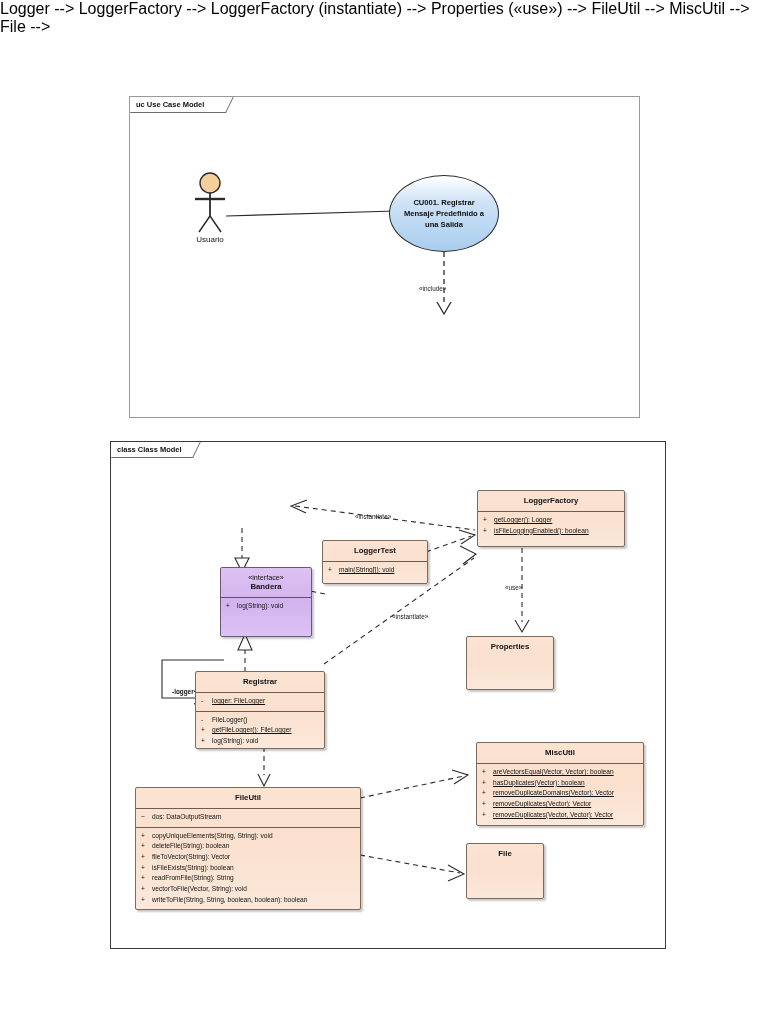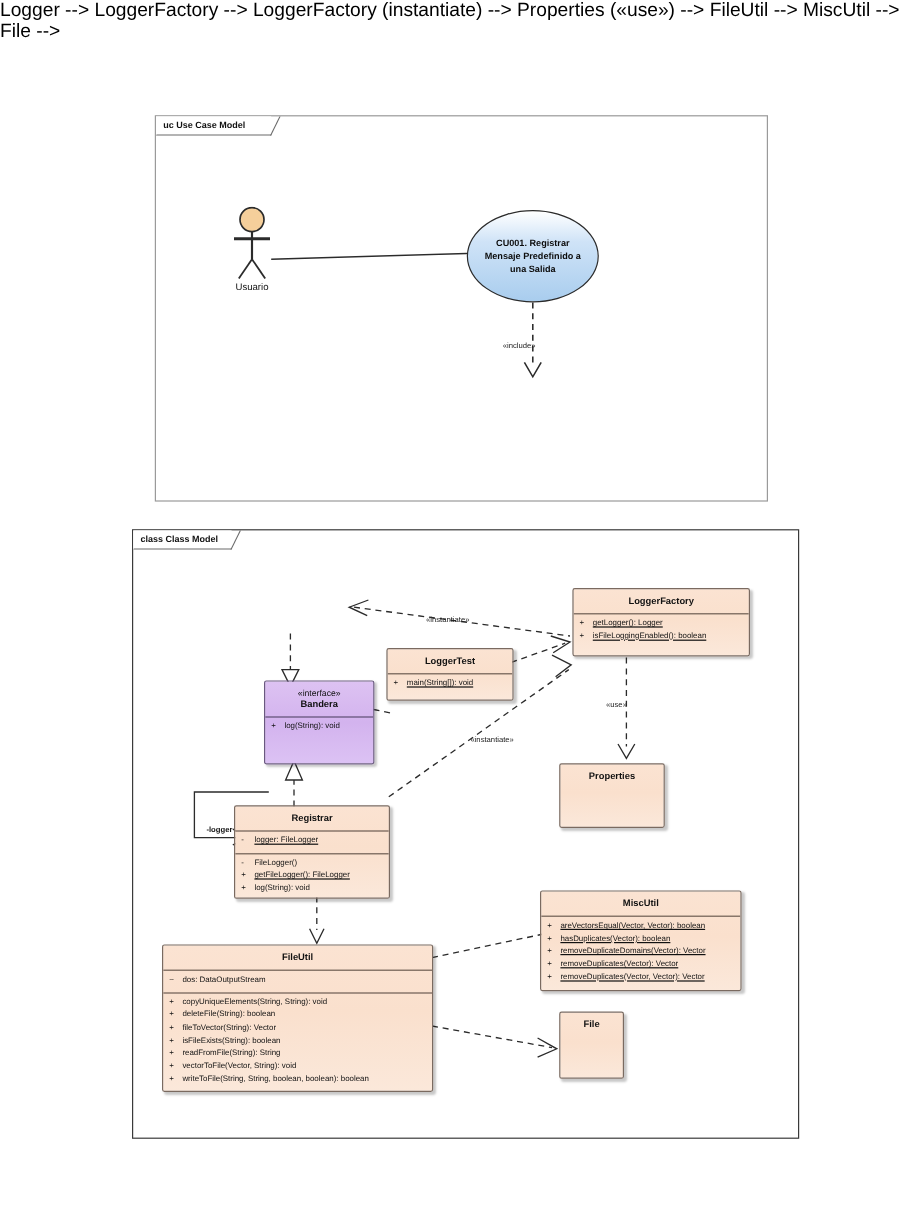--- a/index.html
+++ b/index.html
@@ -359,21 +359,21 @@
         <span class="mtext static">getFileLogger(): FileLogger</span>
       </div>
       <div class="member">
         <span class="vis">+</span>
         <span class="mtext">log(String): void</span>
       </div>
     </div>
   </div>
 
   
-  <div class="clazz" style="left:450px; top:742px; width:168px; height:84px;">
+  <div class="clazz" style="left:476px; top:742px; width:168px; height:84px;">
     <div class="clazz-name">MiscUtil</div>
     <div class="compart">
       <div class="member">
         <span class="vis">+</span>
         <span class="mtext static">areVectorsEqual(Vector, Vector): boolean</span>
       </div>
       <div class="member">
         <span class="vis">+</span>
         <span class="mtext static">hasDuplicates(Vector): boolean</span>
       </div>
@@ -427,17 +427,17 @@
         <span class="mtext">vectorToFile(Vector, String): void</span>
       </div>
       <div class="member">
         <span class="vis">+</span>
         <span class="mtext">writeToFile(String, String, boolean, boolean): boolean</span>
       </div>
     </div>
   </div>
 
   
-  <div class="clazz" style="left:466px; top:843px; width:54px; height:56px;">
+  <div class="clazz" style="left:466px; top:843px; width:78px; height:56px;">
     <div class="clazz-name">File</div>
   </div>
 
 </div>
 
 </body></html>

